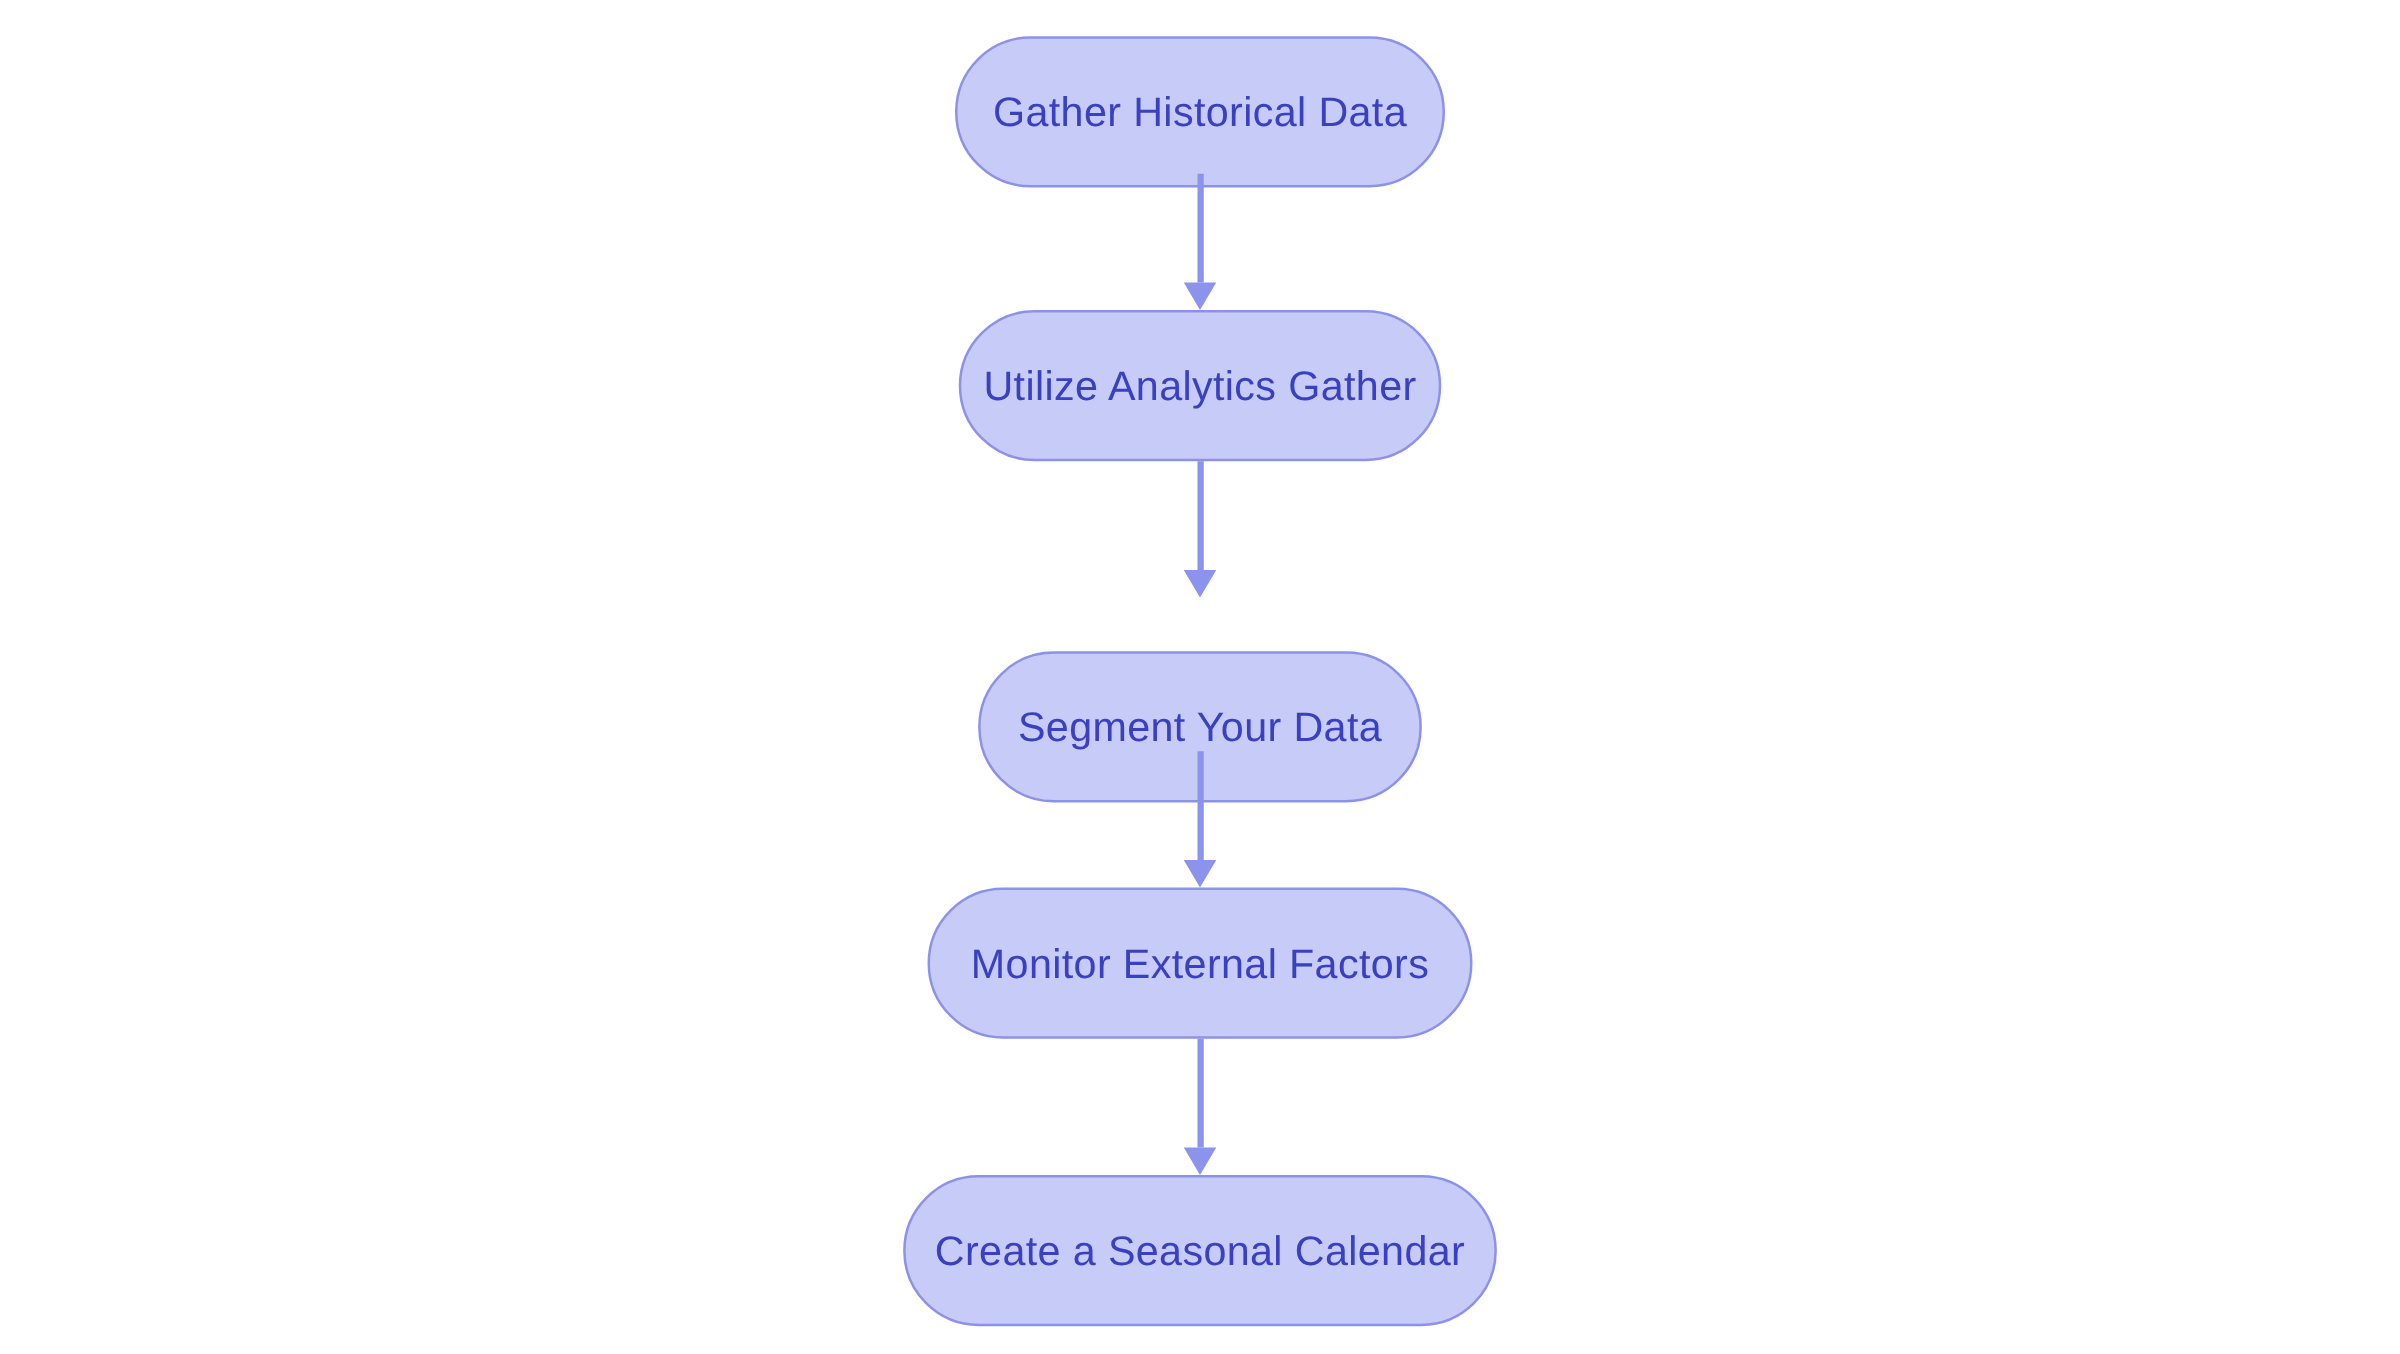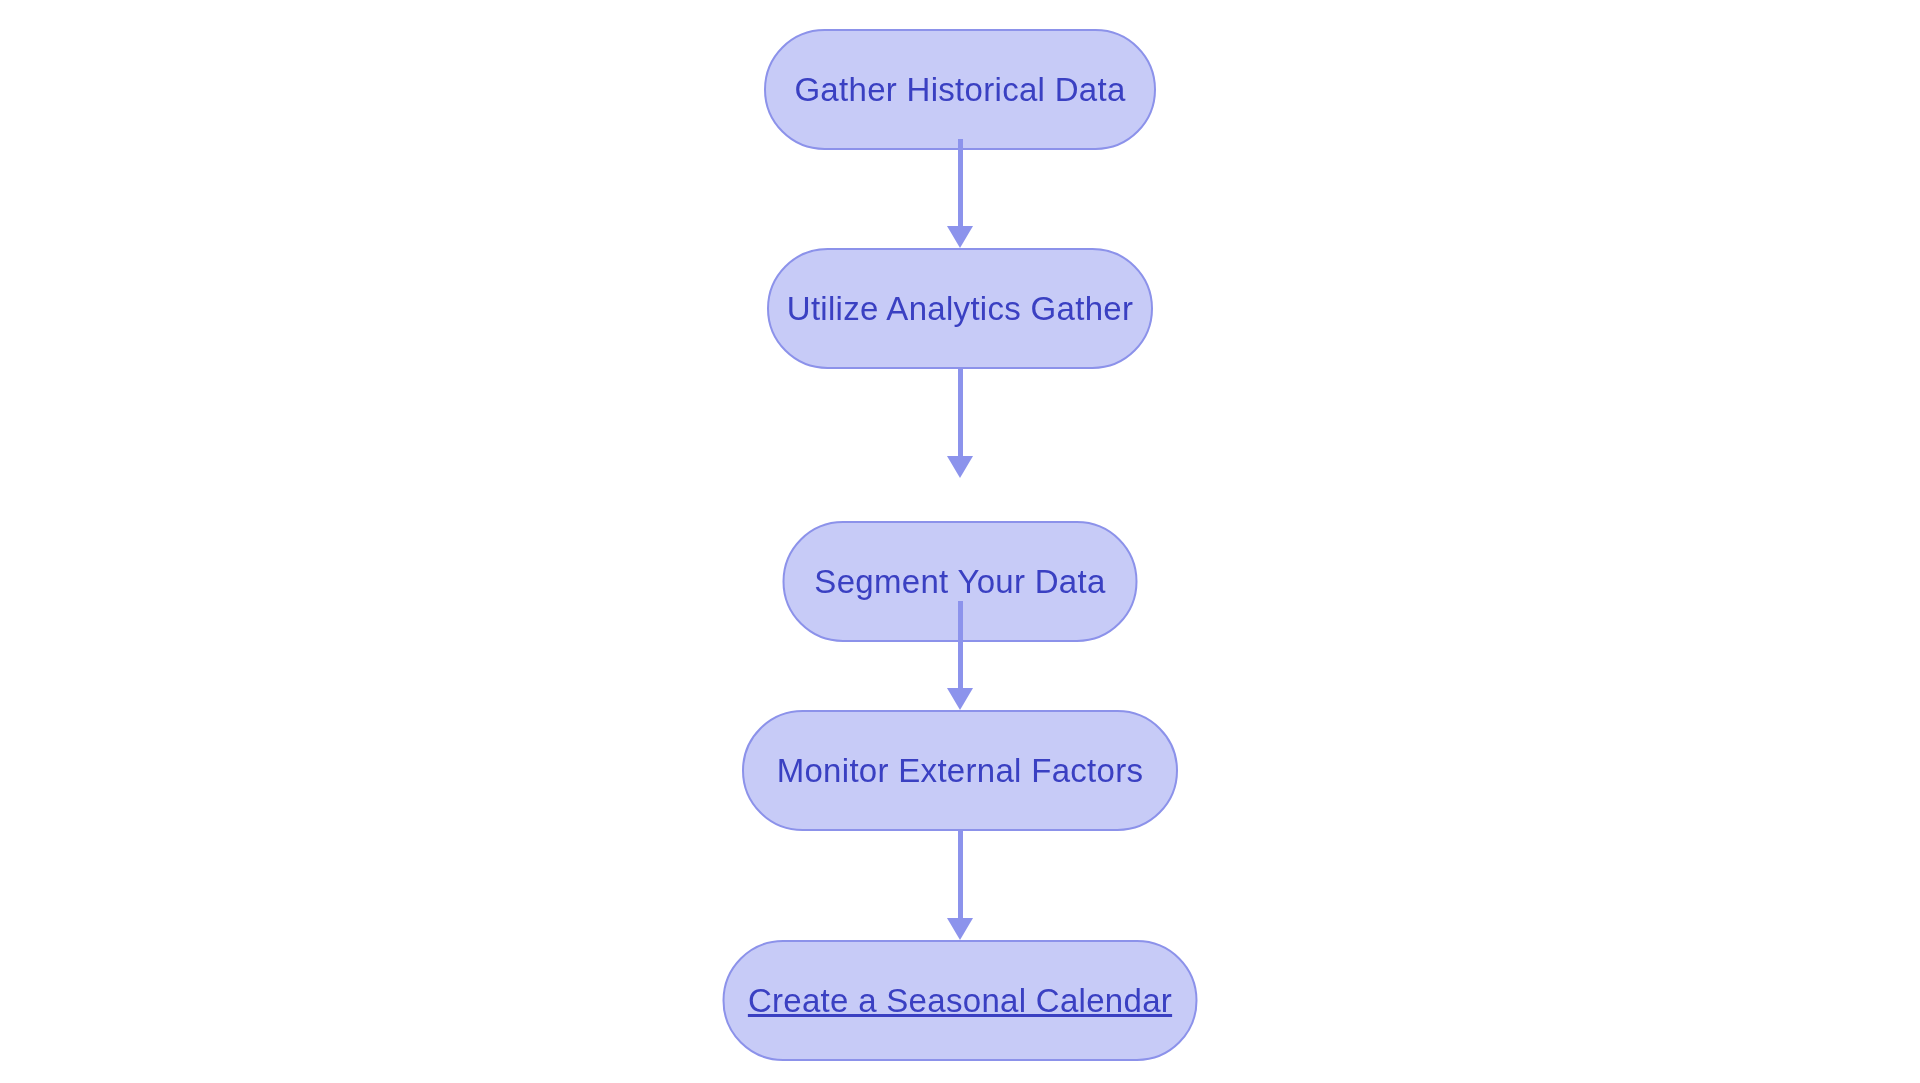--- a/index.html
+++ b/index.html
@@ -30,21 +30,21 @@
     color: var(--node-text, #3a40c2);
     font-size: 33px;
     letter-spacing: 0.3px;
     white-space: nowrap;
     text-align: center;
   }
   .n1 { top: 29px;  width: 392px; align-items: center; }
   .n2 { top: 248px; width: 386px; }
   .n3 { top: 478px; width: 355px; margin-top: 43px; }
   .n4 { top: 710px; width: 436px; }
-  .n5 { top: 940px; width: 475px; text-decoration: underline; }
+  .n5 { top: 940px; width: 475px; }
 
   .flow-arrow {
     position: absolute;
     left: 50%;
     transform: translateX(-50%);
     width: 26px;
     height: 109px;
     display: flex;
     flex-direction: column;
     align-items: center;

